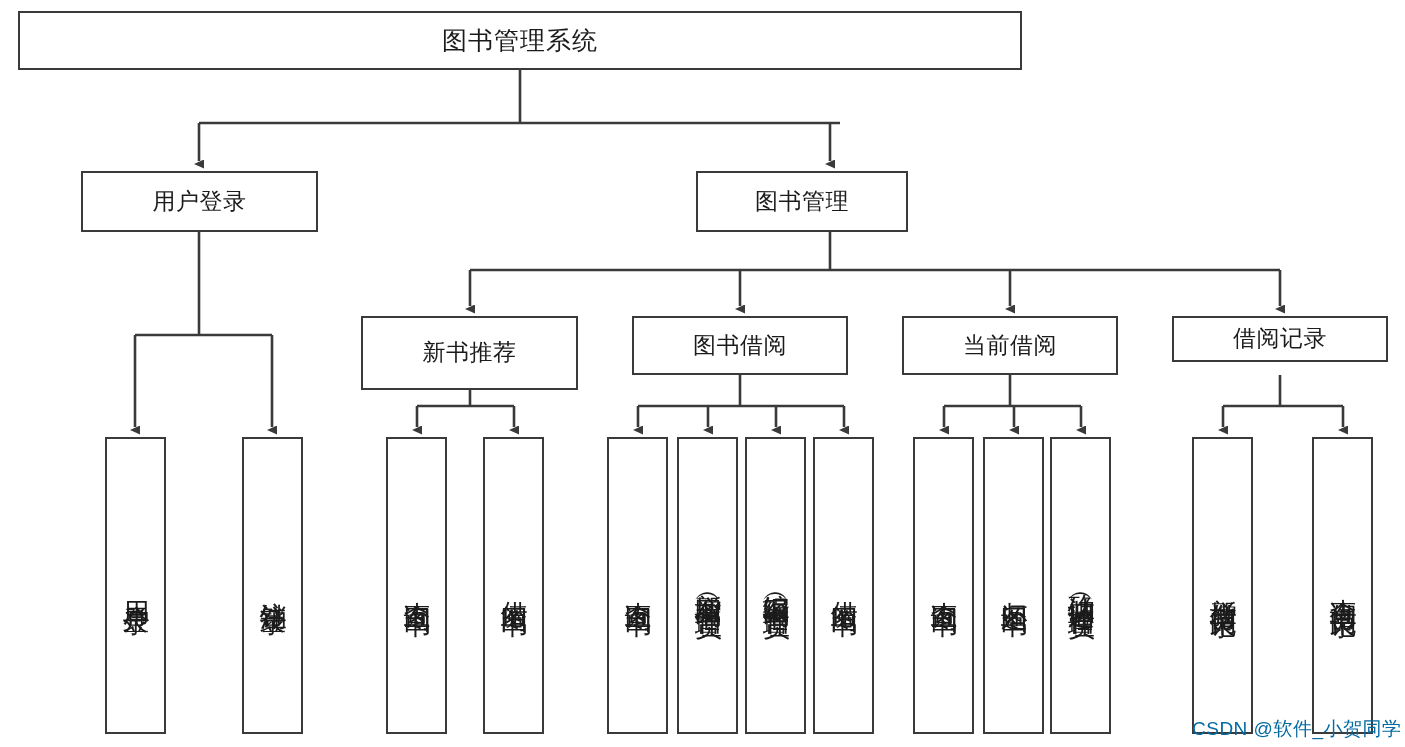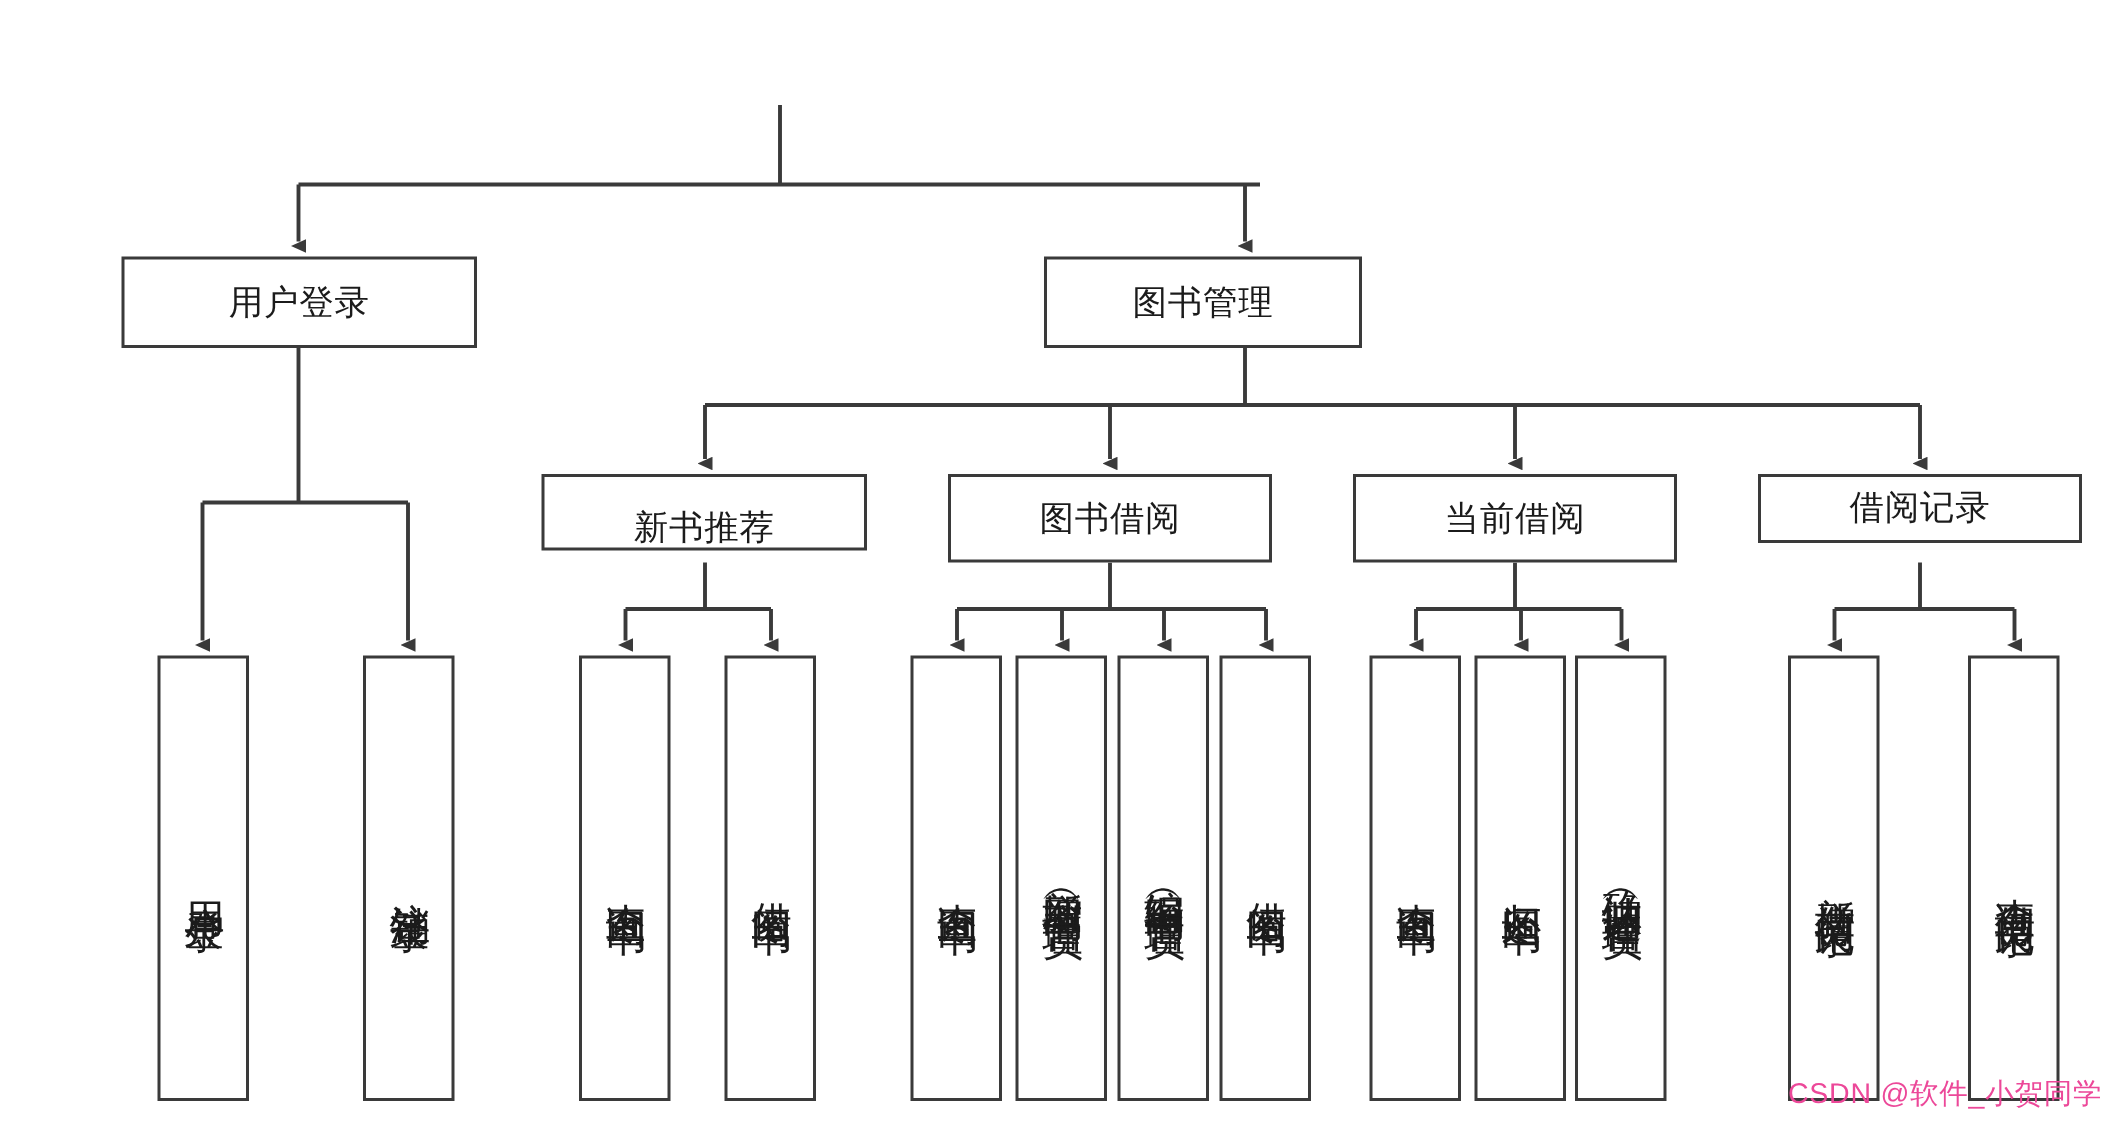--- a/index.html
+++ b/index.html
@@ -60,21 +60,21 @@
     writing-mode: vertical-rl;
     text-orientation: upright;
     font-size: 27px;
     line-height: 1.02;
     letter-spacing: 3px;
     max-height: 100%;
   }
   .watermark {
     position: absolute;
     font-size: 19px;
-    color: #ec4899;
+    color: #0369a1;
     white-space: nowrap;
     letter-spacing: 0.5px;
   }
 </style>
 </head>
 <body>
 
 <div id="canvas">
 
   <svg id="wires" viewBox="0 0 1405 747" xmlns="http://www.w3.org/2000/svg">
@@ -120,29 +120,32 @@
       <path d="M1014,406 L1014,427" marker-end="url(#arrowhead)"></path>
       <path d="M1081,406 L1081,427" marker-end="url(#arrowhead)"></path>
 
       <path d="M1280,375 L1280,406"></path>
       <path d="M1223,406 L1343,406"></path>
       <path d="M1223,406 L1223,427" marker-end="url(#arrowhead)"></path>
       <path d="M1343,406 L1343,427" marker-end="url(#arrowhead)"></path>
     </g>
   </svg>
 
+  <div class="node root horiz" style="left: 18px; top: 11px; width: 1004px; height: 59px;">
+    <span class="lbl">图书管理系统</span>
+  </div>
 
   <div class="node horiz" style="left: 81px; top: 171px; width: 237px; height: 61px;">
     <span class="lbl">用户登录</span>
   </div>
   <div class="node horiz" style="left: 696px; top: 171px; width: 212px; height: 61px;">
     <span class="lbl">图书管理</span>
   </div>
 
-  <div class="node horiz" style="left: 361px; top: 316px; width: 217px; height: 51px; align-items: flex-end;">
+  <div class="node horiz" style="left: 361px; top: 316px; width: 217px; height: 74px;">
     <span class="lbl">新书推荐</span>
   </div>
   <div class="node horiz" style="left: 902px; top: 316px; width: 216px; height: 59px;">
     <span class="lbl">当前借阅</span>
   </div>
   <div class="node horiz" style="left: 632px; top: 316px; width: 216px; height: 59px;">
     <span class="lbl">图书借阅</span>
   </div>
   <div class="node horiz" style="left: 1172px; top: 316px; width: 216px; height: 46px;">
     <span class="lbl">借阅记录</span>

